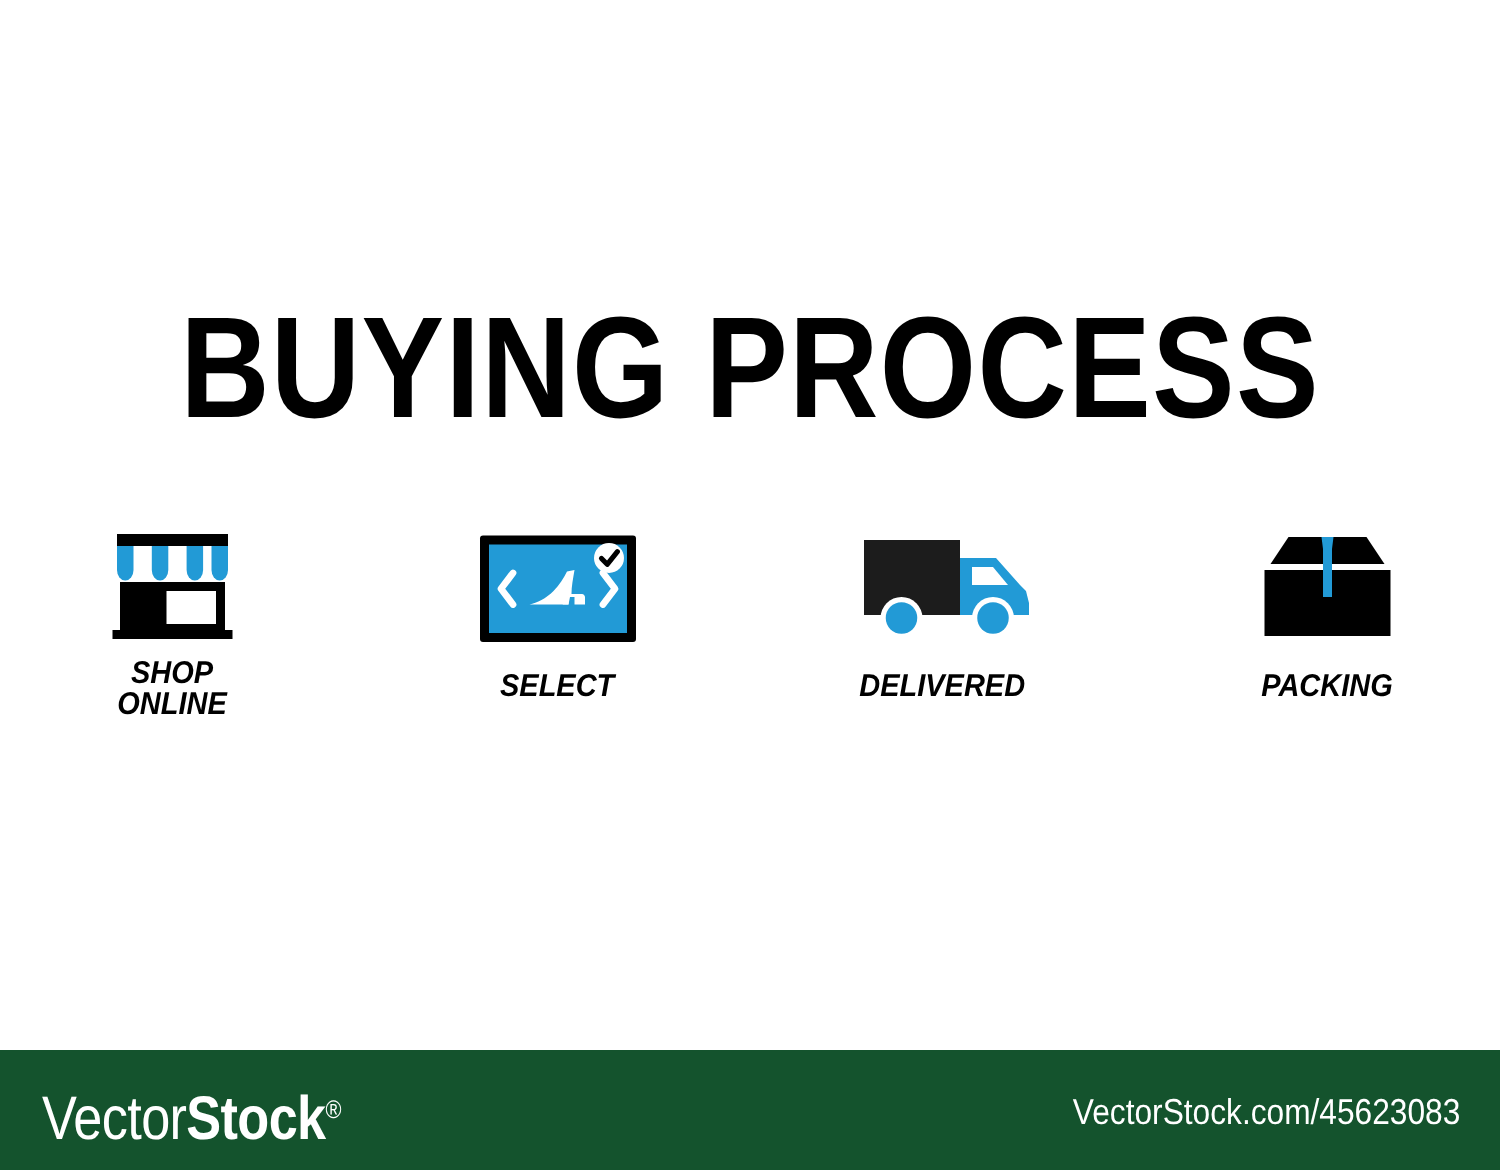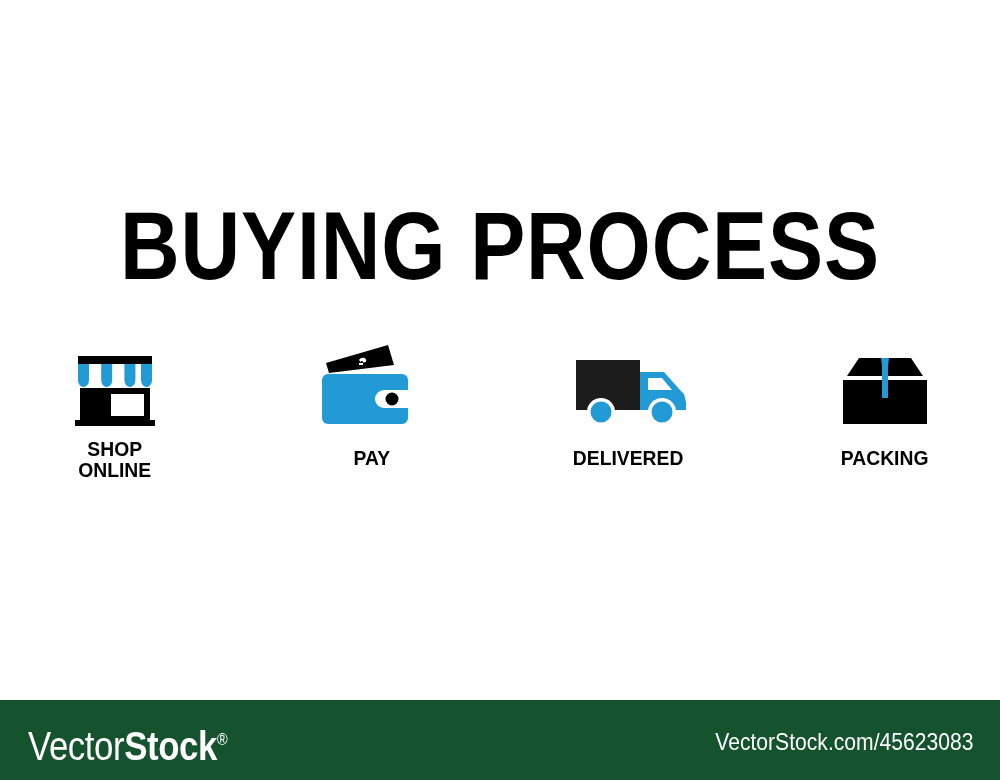--- a/index.html
+++ b/index.html
@@ -51,20 +51,21 @@
     display: flex;
     flex-direction: row;
     align-items: flex-start;
     justify-content: space-between;
   }
   .step {
     width: 150px;
     display: flex;
     flex-direction: column;
     align-items: center;
+    font-style: italic;
   }
   .icon-box {
     width: 120px;
     height: 100px;
     position: relative;
     display: block;
   }
   .step-label {
     margin-top: 4px;
     font-family: "Liberation Sans Narrow", "Liberation Sans", sans-serif;
@@ -159,39 +160,43 @@
 
           <rect x="20" y="84" width="80" height="6" fill="#000000"></rect>
 
           <rect x="56" y="58" width="33" height="22" fill="#ffffff"></rect>
         </svg>
       </div>
       <div class="step-label two-line">SHOP
 ONLINE</div>
     </div>
 
-
-
-    <div class="step s-pay">
+    <div class="step s-select">
       <div class="icon-box">
         <svg viewBox="0 0 120 100" width="120" height="100" xmlns="http://www.w3.org/2000/svg">
 
-          <path d="M14,27 L76,9 L82,29 L17,37 Z" fill="#000000"></path>
-
-          <path d="M47,24 c2,-3 6,-3 7,-0.5 c1,2 -1,3.5 -3,3 l0,2.5 l-4,0 l0,-2 l3,0 c1,0 1.5,-1 0.8,-1.6 c-0.8,-0.7 -2,-0.2 -2.3,0.9 z" fill="#ffffff"></path>
-
-          <rect x="10" y="38" width="86" height="50" rx="6" fill="#229ad6"></rect>
-
-          <path d="M96,54 L72,54 a9,9 0 0 0 0,18 L96,72 Z" fill="#ffffff"></path>
-
-          <circle cx="80" cy="63" r="6.5" fill="#000000"></circle>
-        </svg>
-      </div>
-      <div class="step-label">PAY</div>
-    </div>
+          <rect x="8" y="21" width="104" height="71" rx="2" fill="#000000"></rect>
+
+          <rect x="14" y="27" width="92" height="59" fill="#229ad6"></rect>
+
+          <path d="M30,46 L22,56.5 L30,67" fill="none" stroke="#ffffff" stroke-width="4.5" stroke-linecap="round" stroke-linejoin="round"></path>
+
+          <path d="M90,46 L98,56.5 L90,67" fill="none" stroke="#ffffff" stroke-width="4.5" stroke-linecap="round" stroke-linejoin="round"></path>
+
+          <path d="M41,67 C46,66 52,63 57,58 C61,54 64,49 66,45 L71,44 C70,50 69,55 69,60 L76,60 C77,60 78,61 78,62 L78,67 L71,67 L71,62 L68,62 L67,67 Z" fill="#ffffff"></path>
+          <path d="M67,62 L67,67 L63,67 C64,66 66,64 67,62 Z" fill="#ffffff"></path>
+
+          <circle cx="94" cy="36" r="10" fill="#ffffff"></circle>
+          <path d="M89,36.3 L92.8,40.2 L99.6,31.8" fill="none" stroke="#000000" stroke-width="3.4" stroke-linecap="round" stroke-linejoin="round"></path>
+        </svg>
+      </div>
+      <div class="step-label">SELECT</div>
+    </div>
+
+
 
     <div class="step s-delivered">
       <div class="icon-box">
         <svg viewBox="0 0 140 100" width="140" height="100" xmlns="http://www.w3.org/2000/svg">
 
           <rect x="8" y="24" width="64" height="50" fill="#1c1c1c"></rect>
 
           <path d="M72,36 L96,36 L112,54 L116,58 L118,66 L118,74 L72,74 Z" fill="#229ad6"></path>
 
           <path d="M80,42 L94,42 L104,54 L80,54 Z" fill="#ffffff"></path>

